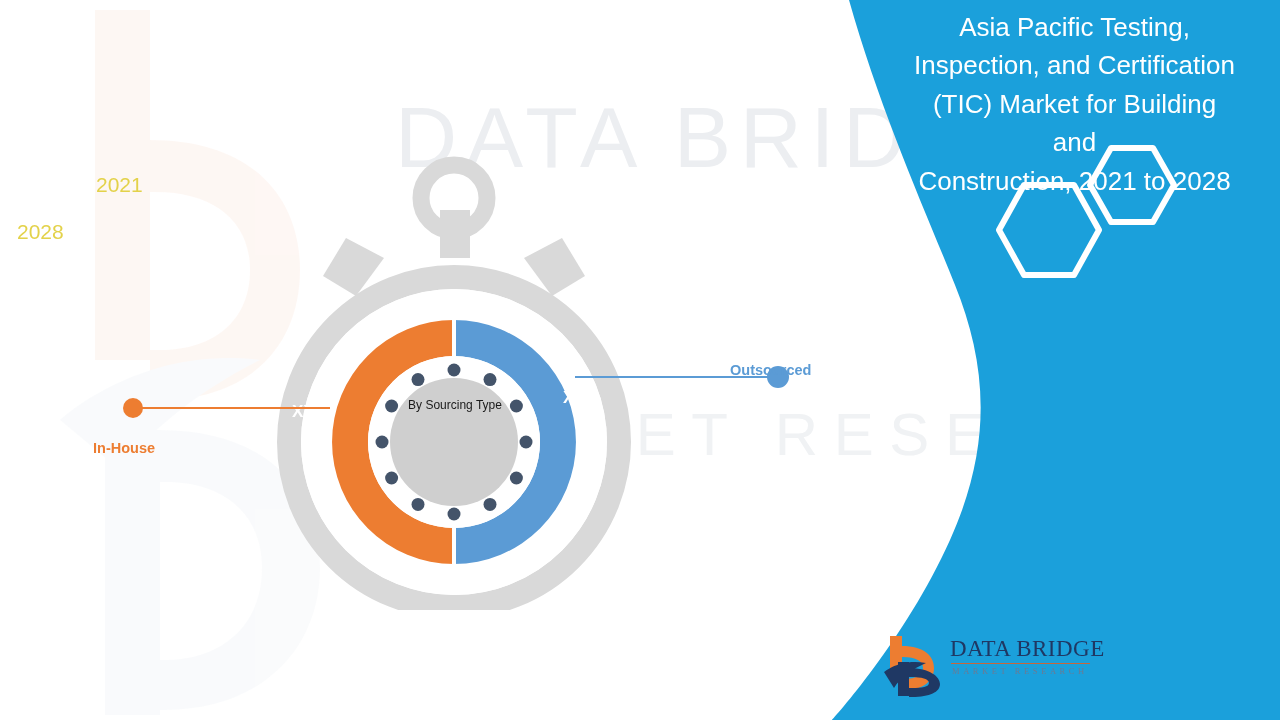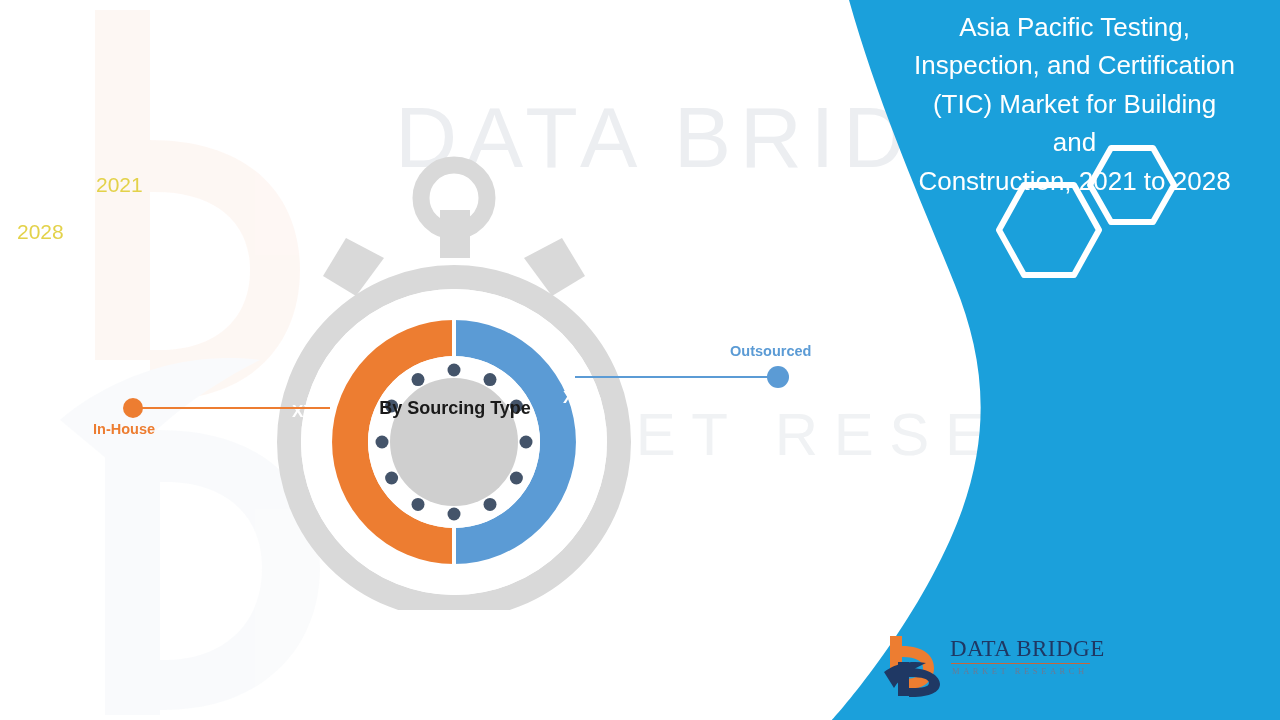--- a/index.html
+++ b/index.html
@@ -136,41 +136,42 @@
 
   
   .watch { position: absolute; left: 262px; top: 150px; width: 390px; height: 460px; }
 
   
   .callout-label {
     position: absolute;
     font-size: 14.5px;
     font-weight: bold;
     white-space: nowrap;
+    margin-top: 19px;
   }
   .callout-inhouse  { left: 93px;  top: 421px; color: #ED7D31; }
   .callout-outsrc   { left: 730px; top: 343px; color: #5B9BD5; }
 
   .pct {
     position: absolute;
     font-size: 17px;
     font-weight: bold;
     color: #ffffff;
     white-space: nowrap;
   }
   .pct-left  { left: 292px; top: 402px; }
   .pct-right { left: 563px; top: 388px; }
 
   .center-label {
     position: absolute;
     left: 355px; top: 398px;
     width: 200px;
     text-align: center;
-    font-size: 18px;
-    font-weight: bold;
+    font-size: 12px;
+    font-weight: normal;
     color: #1a1a1a;
     white-space: nowrap;
   }
 </style>
 </head>
 <body>
 
 <div id="stage">
 
   <div class="wm-layer">

